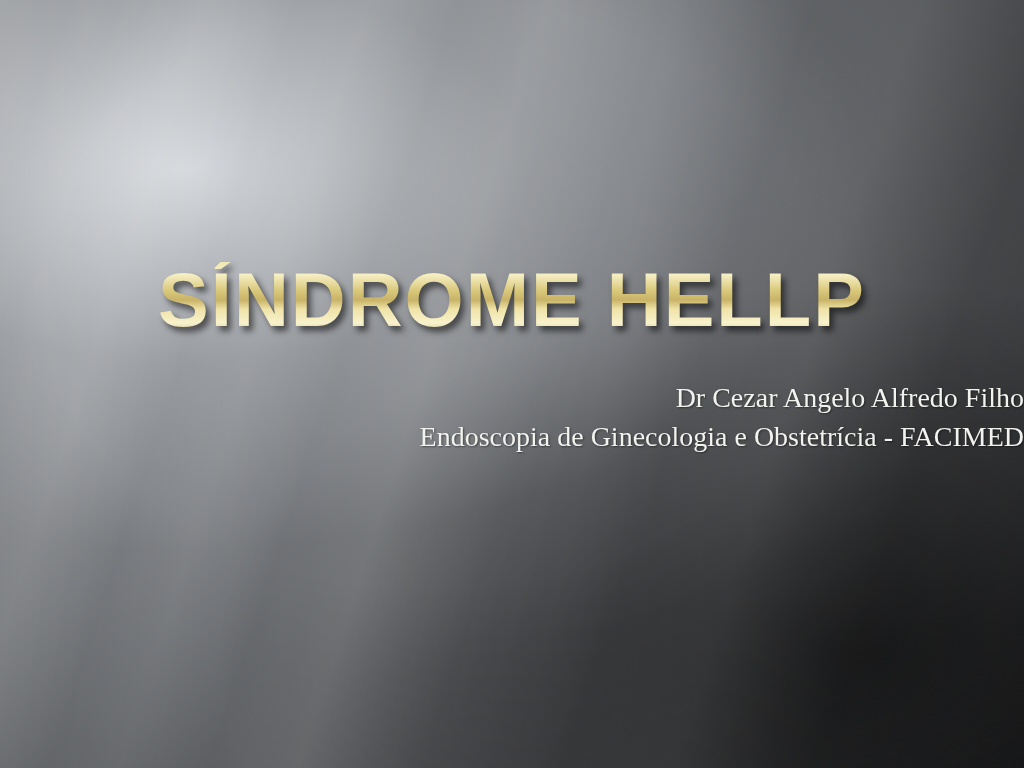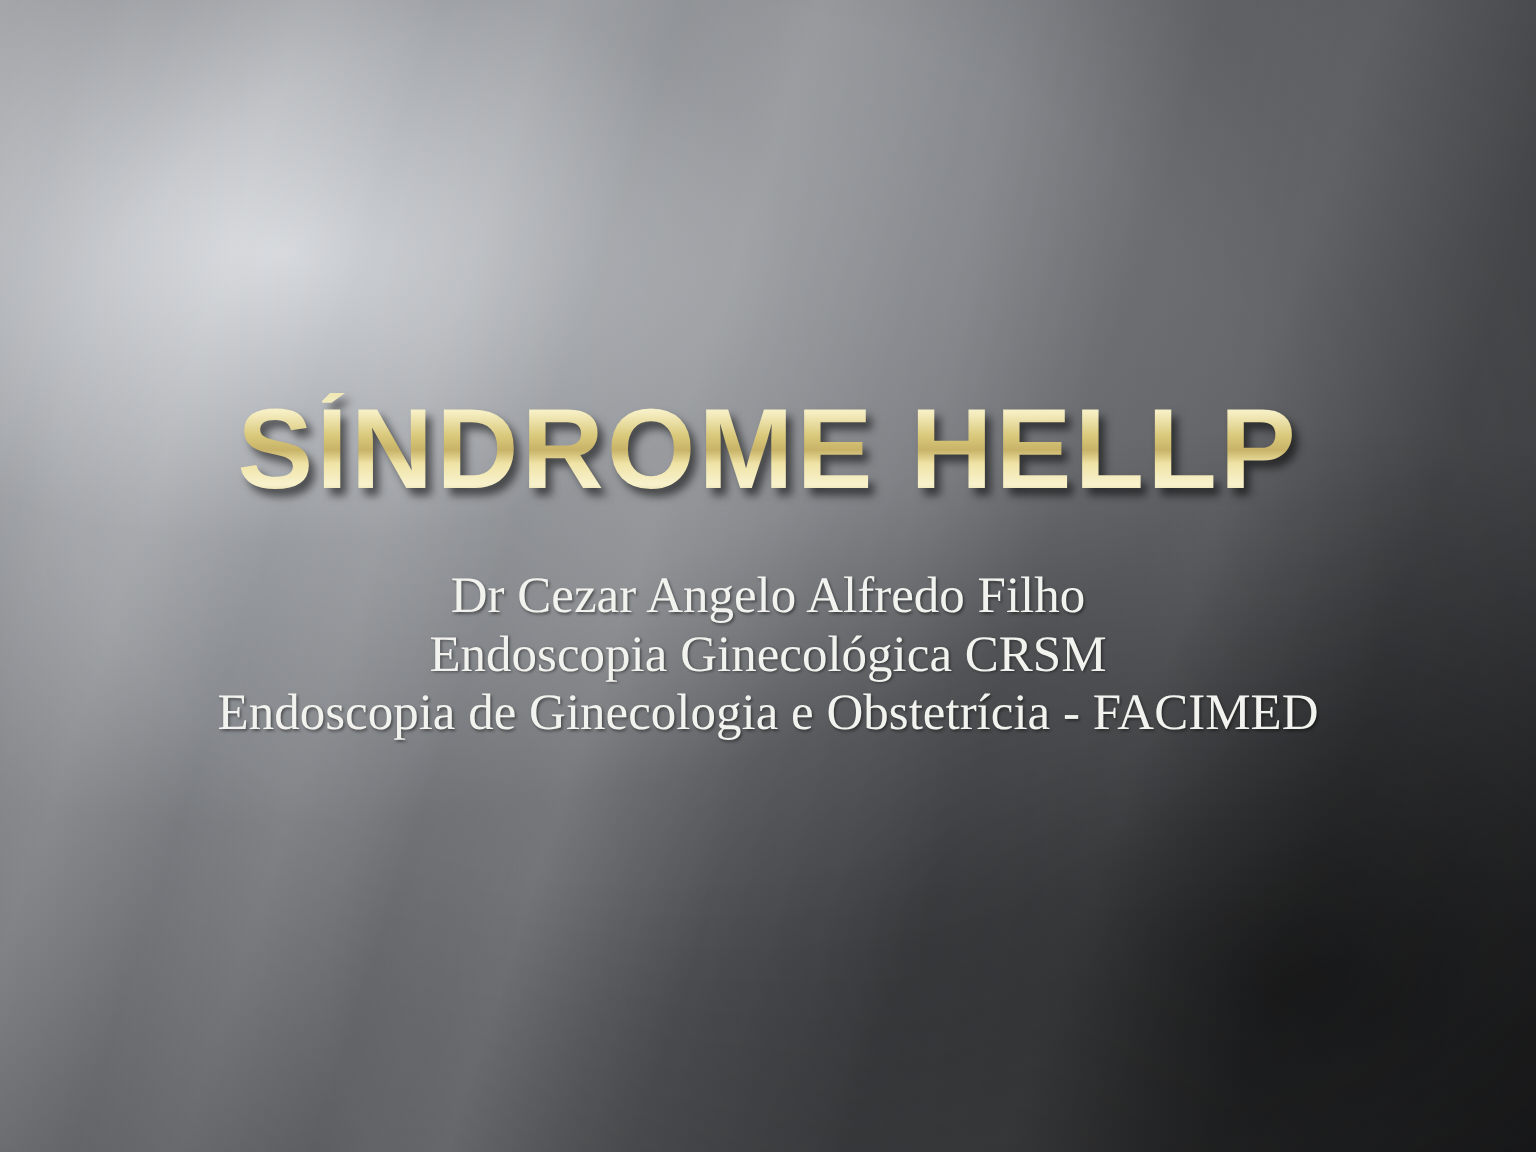--- a/index.html
+++ b/index.html
@@ -99,23 +99,23 @@
     -webkit-text-fill-color: transparent;
     filter: drop-shadow(4px 5px 3px rgba(0,0,0,0.55));
     padding: 0 8px;
   }
 
   #subtitle-block {
     position: absolute;
     top: 378px;
     left: 0;
     width: 1024px;
-    text-align: center;
+    text-align: right;
     color: #f2f2ee;
-    font-size: 34px;
+    font-size: 28px;
     line-height: 39px;
     text-shadow: 1px 1px 2px rgba(0,0,0,0.45);
   }
   #subtitle-block .line {
     display: block;
     white-space: nowrap;
   }
 </style>
 </head>
 <body>
@@ -125,17 +125,16 @@
   <div class="streaks"></div>
   <div class="streaks2"></div>
   <div class="vignette"></div>
 
   <div id="title-block">
     <span id="slide-title">Síndrome HELLP</span>
   </div>
 
   <div id="subtitle-block">
     <span class="line">Dr Cezar Angelo Alfredo Filho</span>
-    <span class="line">Endoscopia Ginecológica CRSM</span>
     <span class="line">Endoscopia de Ginecologia e Obstetrícia - FACIMED</span>
   </div>
 
 </div>
 
 </body></html>

